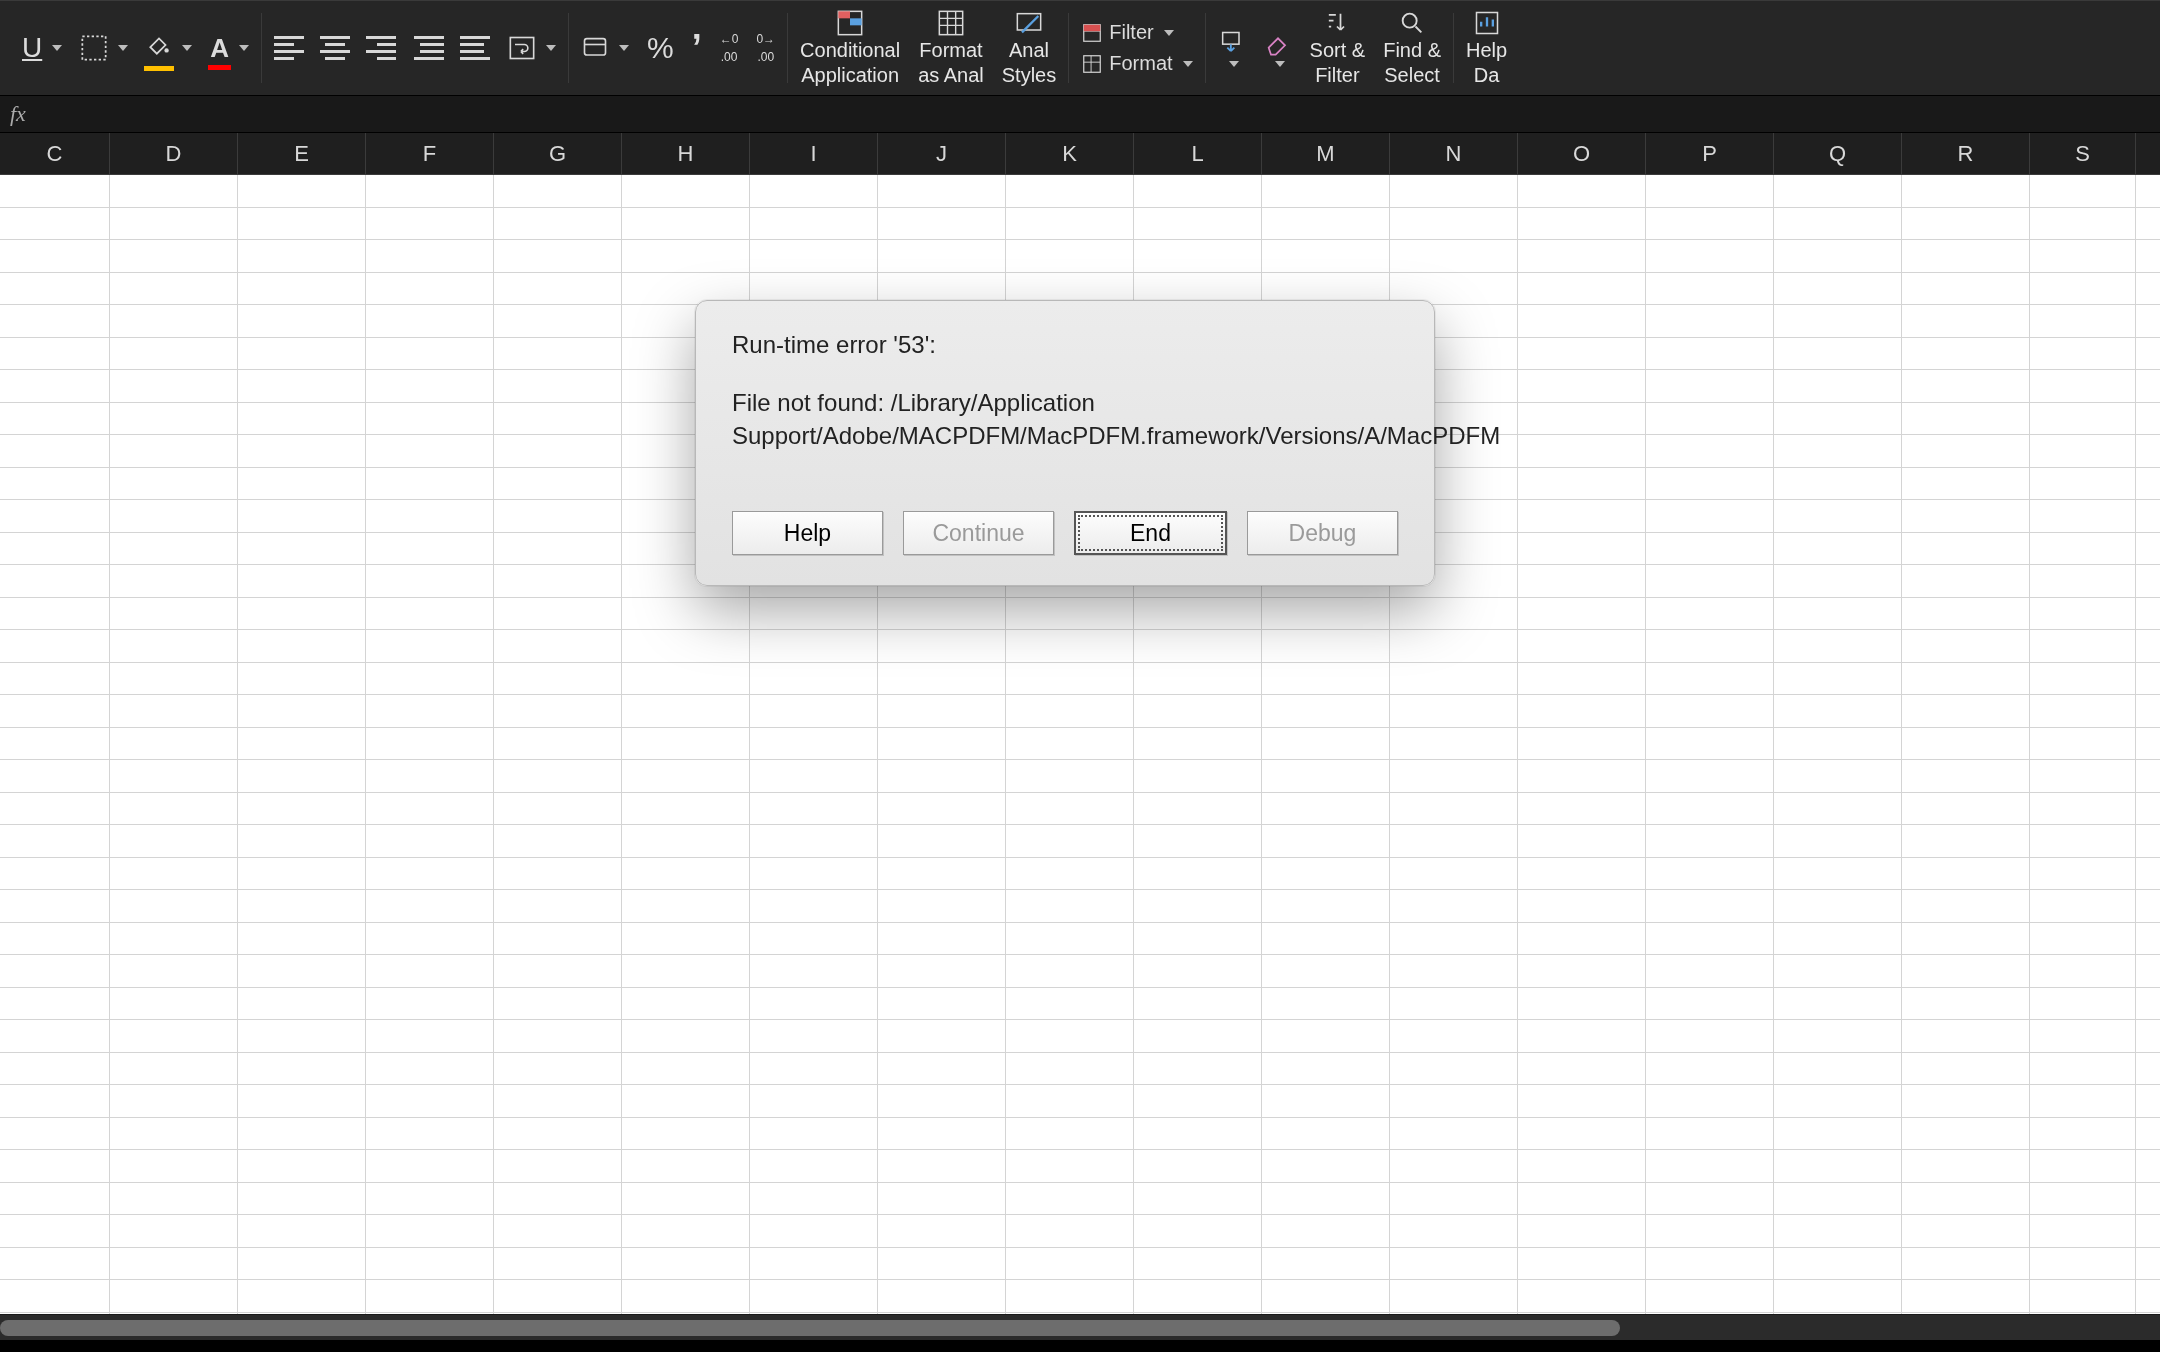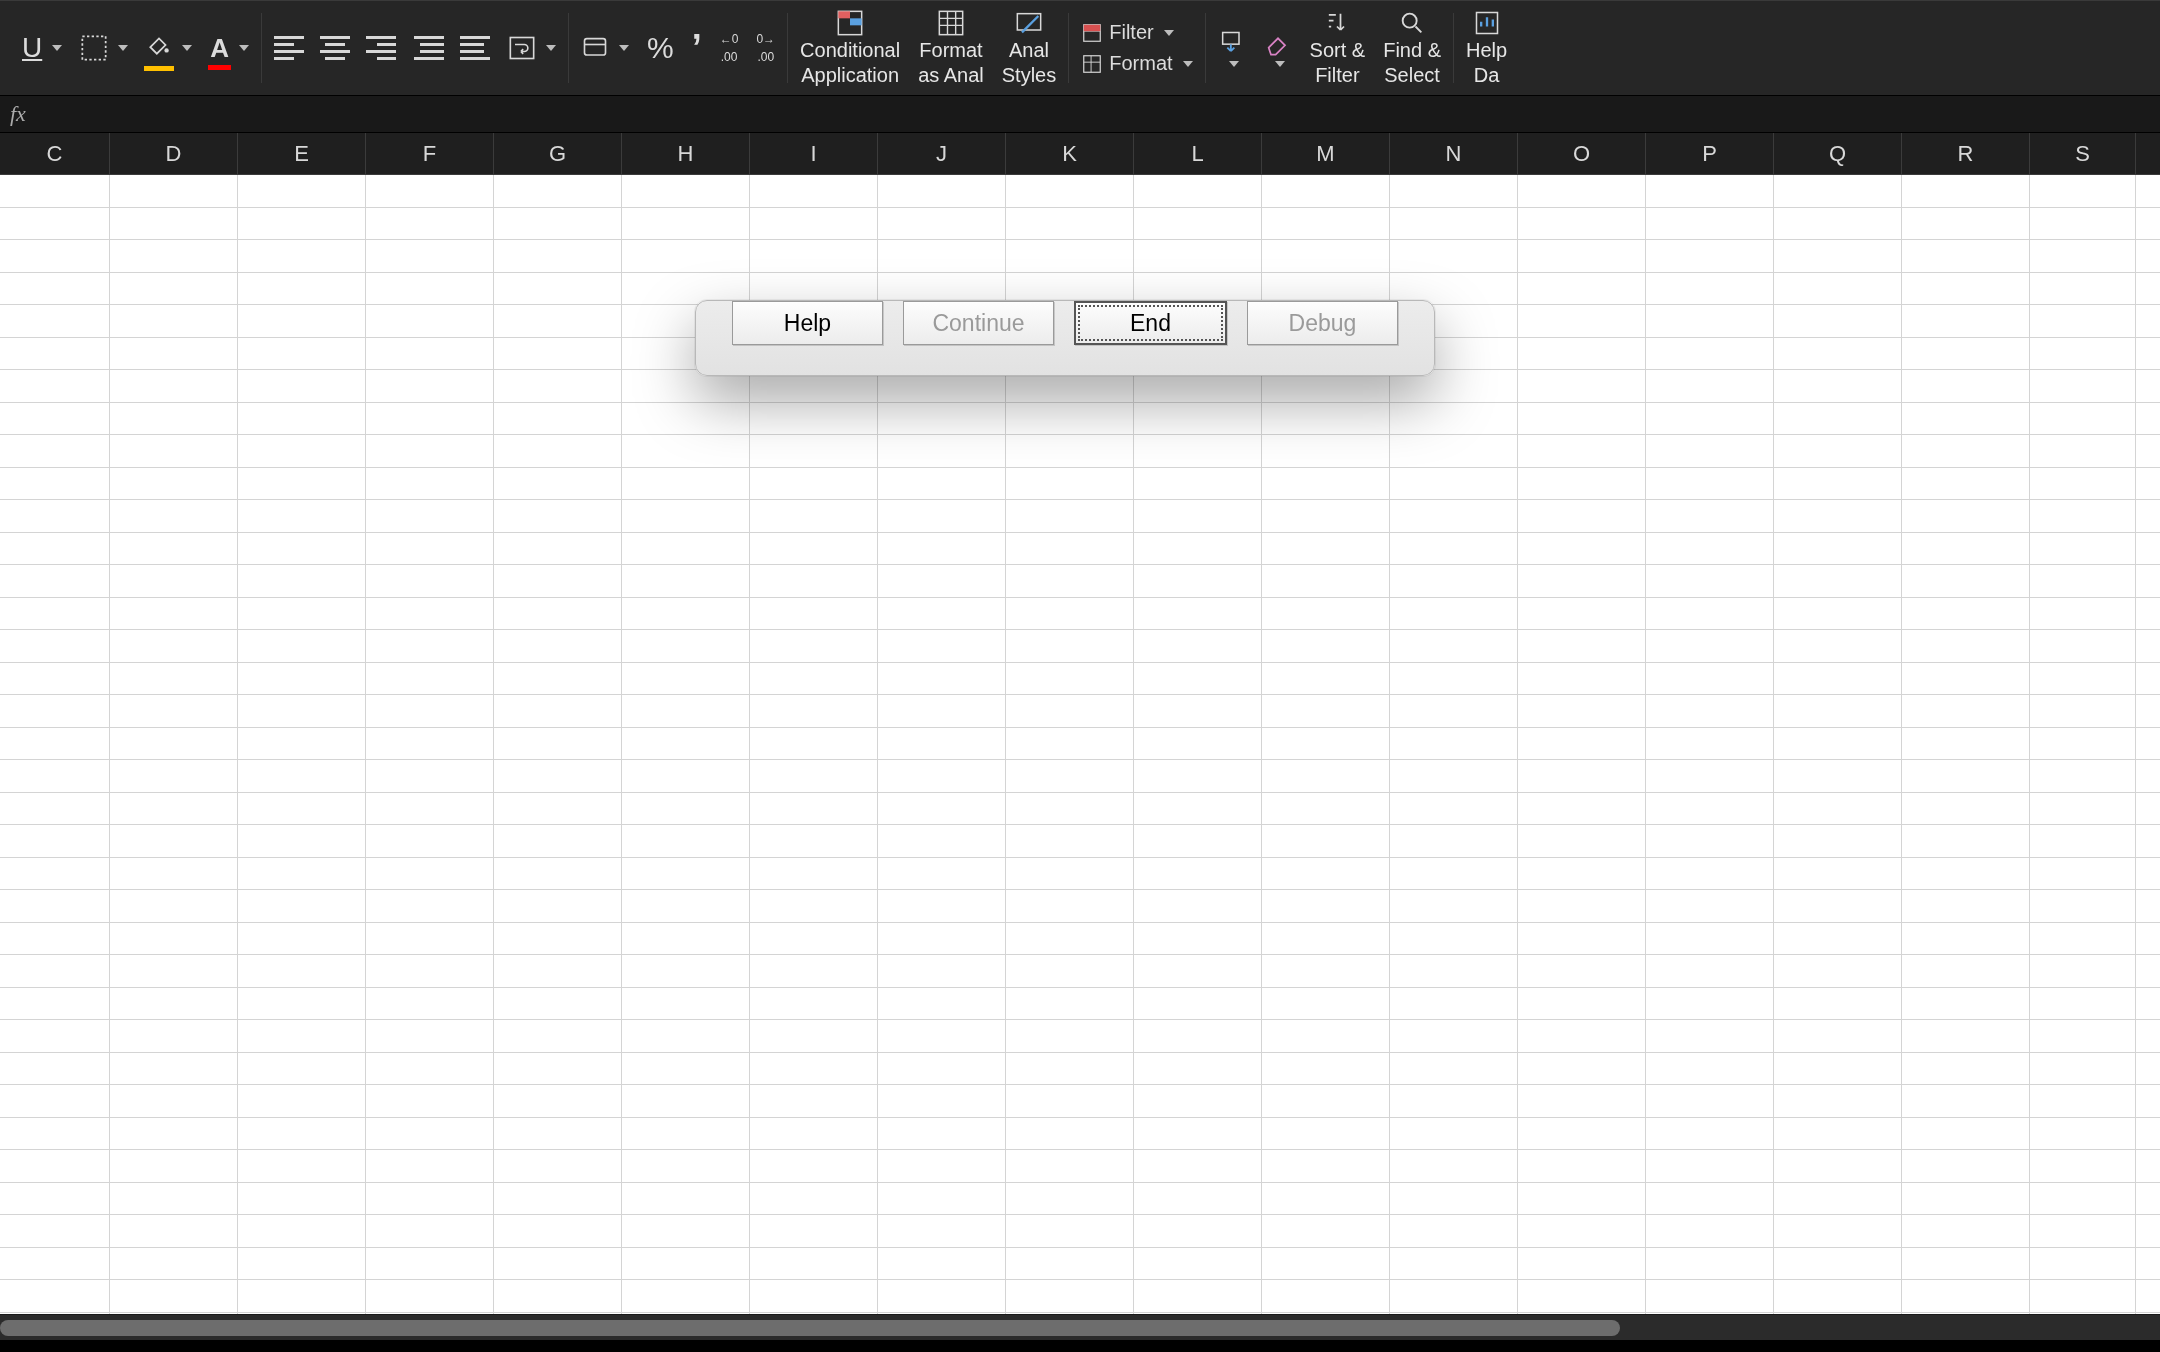--- a/index.html
+++ b/index.html
@@ -1157,19 +1157,23 @@
       <div class="gc" style="width: 106px;"></div>
     </div>
   </div>
 
 <div class="scroll-strip">
   <div class="scroll-thumb"></div>
 </div>
 <div class="bottom-black"></div>
 
 <div class="dialog">
+  <div class="dlg-body">
+    <div class="err-head">Run-time error '53':</div>
+    <div>File not found: /Library/Application Support/Adobe/MACPDFM/MacPDFM.framework/Versions/A/MacPDFM</div>
+  </div>
   <div class="dlg-buttons">
     <button class="dlg-btn">Help</button>
     <button class="dlg-btn disabled">Continue</button>
     <button class="dlg-btn default">End</button>
     <button class="dlg-btn disabled">Debug</button>
   </div>
 </div>
 
 </body></html>

